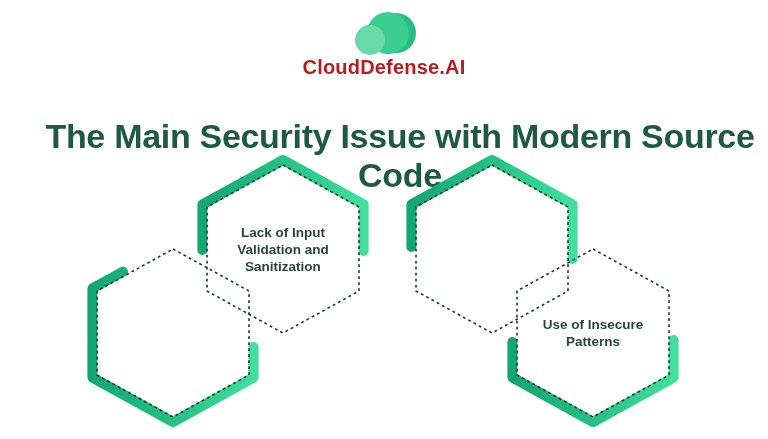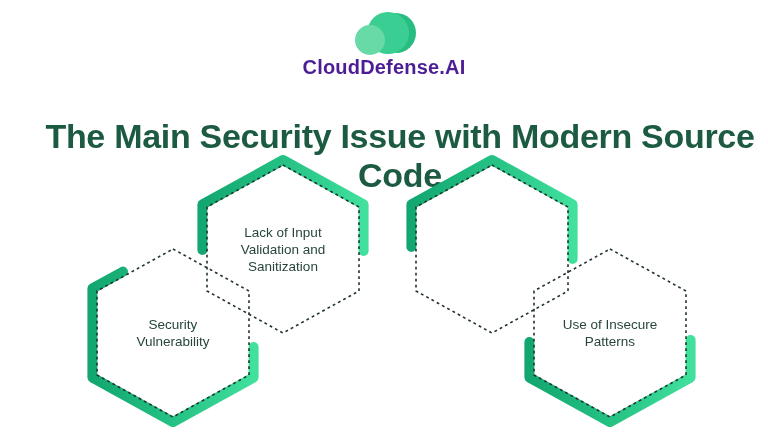--- a/index.html
+++ b/index.html
@@ -9,36 +9,36 @@
     height: 439px;
     background: #ffffff;
     overflow: hidden;
     font-family: "Liberation Sans", sans-serif;
   }
   .logo-icon { position: absolute; left: 350px; top: 11px; }
   .brand {
     position: absolute; top: 56px; left: 0; width: 100%;
     text-align: center;
     font-size: 20px; font-weight: bold;
-    color: #4c1d95; letter-spacing: 0.2px;
+    color: #b91c1c; letter-spacing: 0.2px;
   }
   .title {
     position: absolute; top: 101px; left: 0; width: 100%;
     margin: 16px; text-align: center;
     font-size: 34px; font-weight: bold;
     color: #1C5B41; letter-spacing: -0.3px;
   }
   .hex { position: absolute; width: 176px; height: 192px; }
   .hex svg { display: block; }
   .hex-label {
     position: absolute; left: 12px; top: 12px;
     width: 152px; height: 168px;
     display: flex; align-items: center; justify-content: center;
     text-align: center;
-    font-size: 13.5px; font-weight: normal; line-height: 17px;
+    font-size: 13.5px; font-weight: bold; line-height: 17px;
     color: #27453B;
     white-space: pre-line;
   }
   .band { fill: none; stroke: url(#bandGrad); stroke-width: 10; stroke-linecap: round; stroke-linejoin: round; }
   .outline { fill: none; stroke: #20332D; stroke-width: 1.6; stroke-dasharray: 2.8 3.2; stroke-linejoin: round; }
   .defs-holder { position: absolute; width: 0; height: 0; }
 </style>
 </head>
 <body>
 
@@ -78,26 +78,24 @@
       <path class="band" d="M -4.6 82 L -4.6 39.5 L 76 -5 L 156.6 39.5 L 156.6 94"></path>
       <polygon class="outline" points="76,0 152,42 152,126 76,168 0,126 0,42"></polygon>
     </svg>
   </div>
 
   <div class="hex" style="left:85px; top:237px;">
     <svg width="176" height="192" viewBox="-12 -12 176 192">
       <path class="band" d="M 26 22.6 L -4.6 39.5 L -4.6 128.5 L 76 173 L 156.6 128.5 L 156.6 98"></path>
       <polygon class="outline" points="76,0 152,42 152,126 76,168 0,126 0,42"></polygon>
     </svg>
-    <div class="hex-label">Security
-Vulnerability</div>
   </div>
 
 
-  <div class="hex" style="left:522px; top:237px;">
+  <div class="hex" style="left:505px; top:237px;">
     <svg width="176" height="192" viewBox="-12 -12 176 192">
       <path class="band" d="M -4.6 93 L -4.6 128.5 L 76 173 L 156.6 128.5 L 156.6 91"></path>
       <polygon class="outline" points="76,0 152,42 152,126 76,168 0,126 0,42"></polygon>
     </svg>
     <div class="hex-label">Use of Insecure
 Patterns</div>
   </div>
 
 </div>
 

